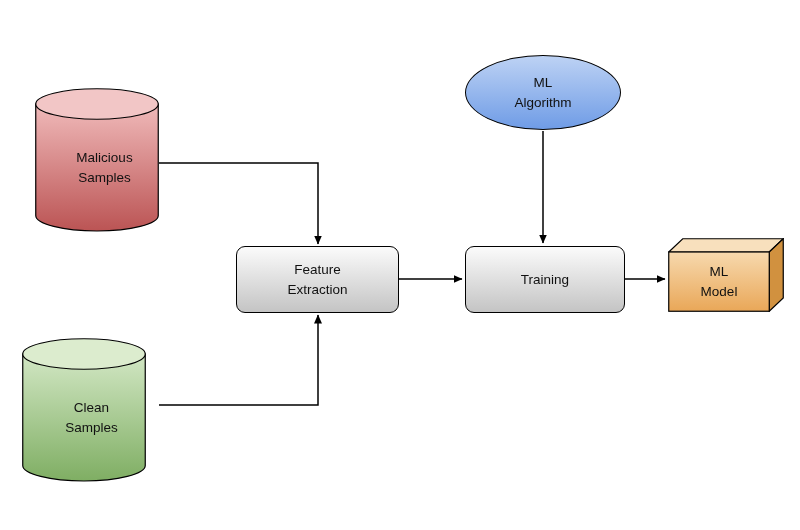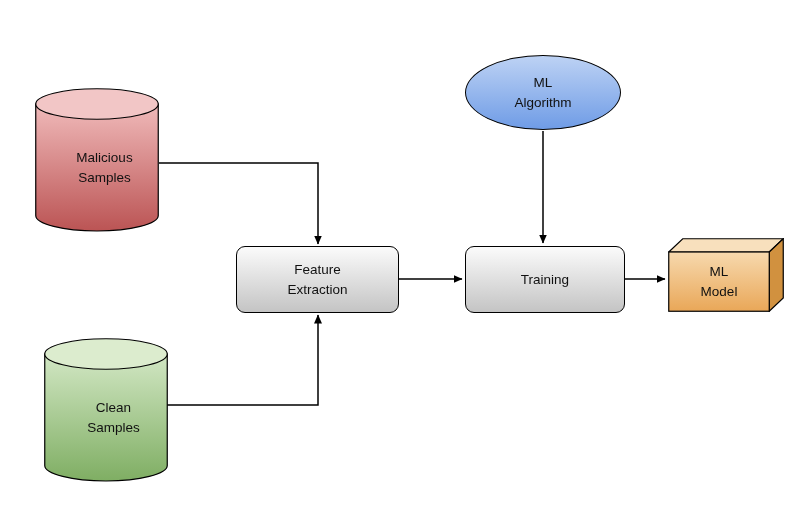--- a/index.html
+++ b/index.html
@@ -91,21 +91,21 @@
           <stop offset="1" stop-color="#bb5454"></stop>
         </linearGradient>
       </defs>
       <path d="M0.75,16 L0.75,127.5 A61.25,15.5 0 0 0 123.25,127.5 L123.25,16 Z" fill="url(#gradRed)" stroke="#000000" stroke-width="1.2"></path>
       <ellipse cx="62" cy="16" rx="61.25" ry="15.25" fill="#f2c6c6" stroke="#000000" stroke-width="1.2"></ellipse>
     </svg>
     <div class="label cyl-label">Malicious
 Samples</div>
   </div>
 
-  <div class="node" style="left:44px; top:338px; width:124px; height:144px;">
+  <div class="node" style="left:22px; top:338px; width:124px; height:144px;">
     <svg width="124" height="144" viewBox="0 0 124 144">
       <defs>
         <linearGradient id="gradGreen" x1="0" y1="0" x2="0" y2="1">
           <stop offset="0" stop-color="#d2e7c4"></stop>
           <stop offset="1" stop-color="#7fae63"></stop>
         </linearGradient>
       </defs>
       <path d="M0.75,16 L0.75,127.5 A61.25,15.5 0 0 0 123.25,127.5 L123.25,16 Z" fill="url(#gradGreen)" stroke="#000000" stroke-width="1.2"></path>
       <ellipse cx="62" cy="16" rx="61.25" ry="15.25" fill="#dcecce" stroke="#000000" stroke-width="1.2"></ellipse>
     </svg>

